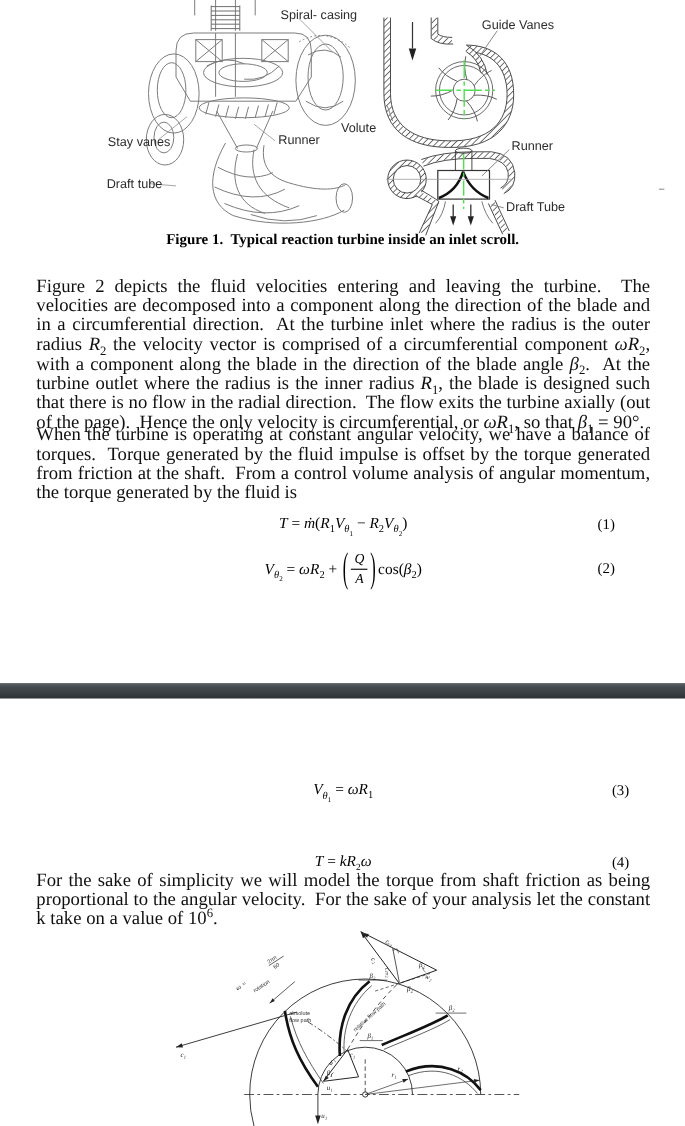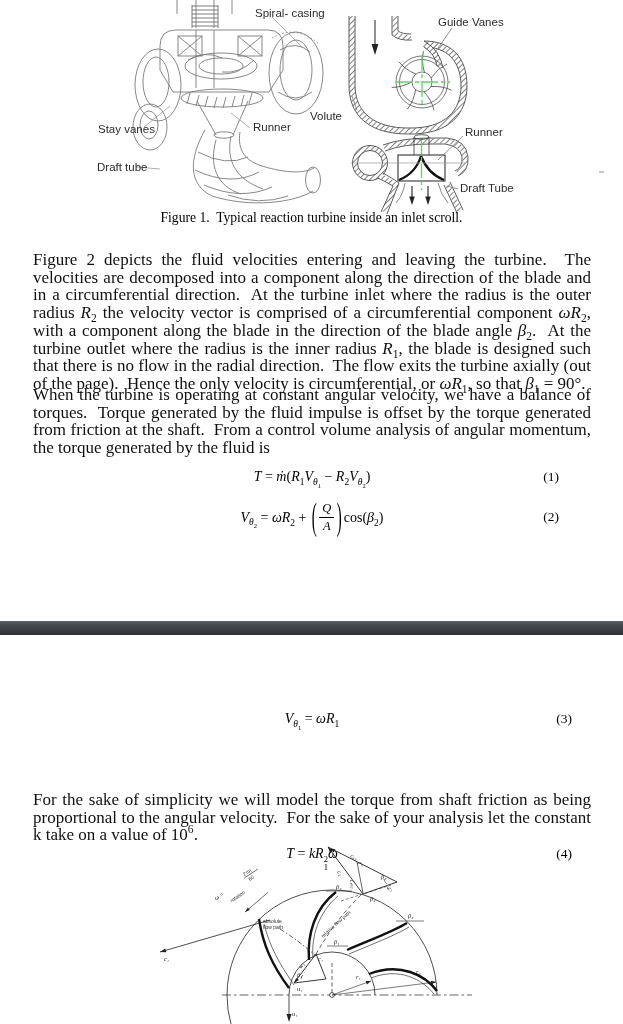--- a/index.html
+++ b/index.html
@@ -7,21 +7,21 @@
     width:623px;height:1024px;position:relative;background:#ffffff;
     font-family:"Liberation Serif",serif;color:#141414;overflow:hidden;
   }
   .abs{position:absolute;}
   svg text{font-family:"Liberation Sans",sans-serif;}
   .fig-label{font-size:11.5px;fill:#2b2b2b;}
   .tiny{font-size:6.3px;fill:#1a1a1a;font-family:"Liberation Serif",serif;font-style:italic;}
   .tiny2{font-size:5px;fill:#333;font-style:normal;font-family:"Liberation Sans",sans-serif;}
   .caption{
     position:absolute;left:0;top:210px;width:623px;text-align:center;
-    font-weight:normal;font-size:13.6px;color:#000;
+    font-weight:bold;font-size:13.6px;color:#000;
   }
   p.body{
     position:absolute;left:33px;width:558px;margin:0;
     font-size:17px;line-height:17.7px;text-align:justify;color:#101010;
   }
   p.body sub, .eq sub{font-size:68%;line-height:0;}
   p.body sup{font-size:68%;line-height:0;}
   .eq{
     position:absolute;left:33px;width:558px;text-align:center;
     font-size:14px;color:#000;
@@ -199,21 +199,21 @@
 
 <div class="divider"></div>
 
 <div class="eq" style="top:711px">
   <span><i>V</i><sub><i>θ</i><sub>1</sub></sub> = <i>ωR</i><sub>1</sub></span>
   <span class="eq-num num34">(3)</span>
 </div>
 
 <p class="body" style="top:791px">For the sake of simplicity we will model the torque from shaft friction as being proportional to the angular velocity.&nbsp; For the sake of your analysis let the constant k take on a value of 10<sup>6</sup>.</p>
 
-<div class="eq" style="top:846px">
+<div class="eq" style="top:776px">
   <span><i>T</i> = <i>kR</i><span class="ss">
         <span>2</span>
         <span>1</span>
       </span><i>ω</i></span>
   <span class="eq-num num34">(4)</span>
 </div>
 
 <svg class="abs" style="left:0;top:833px" width="623" height="191" viewBox="0 833 623 191">
   <g fill="none" stroke="#222" stroke-width="0.8">
 

